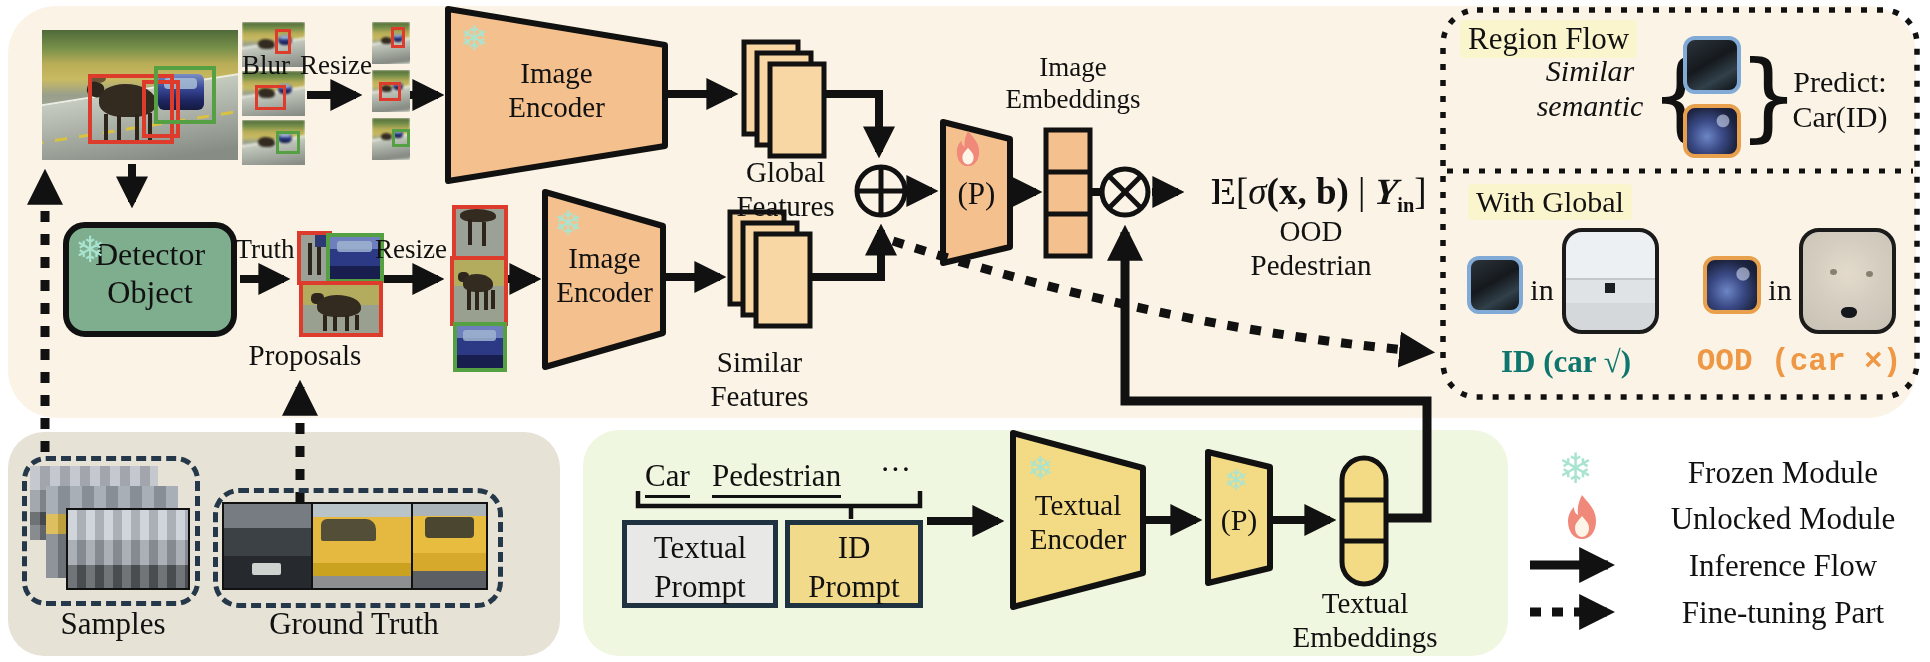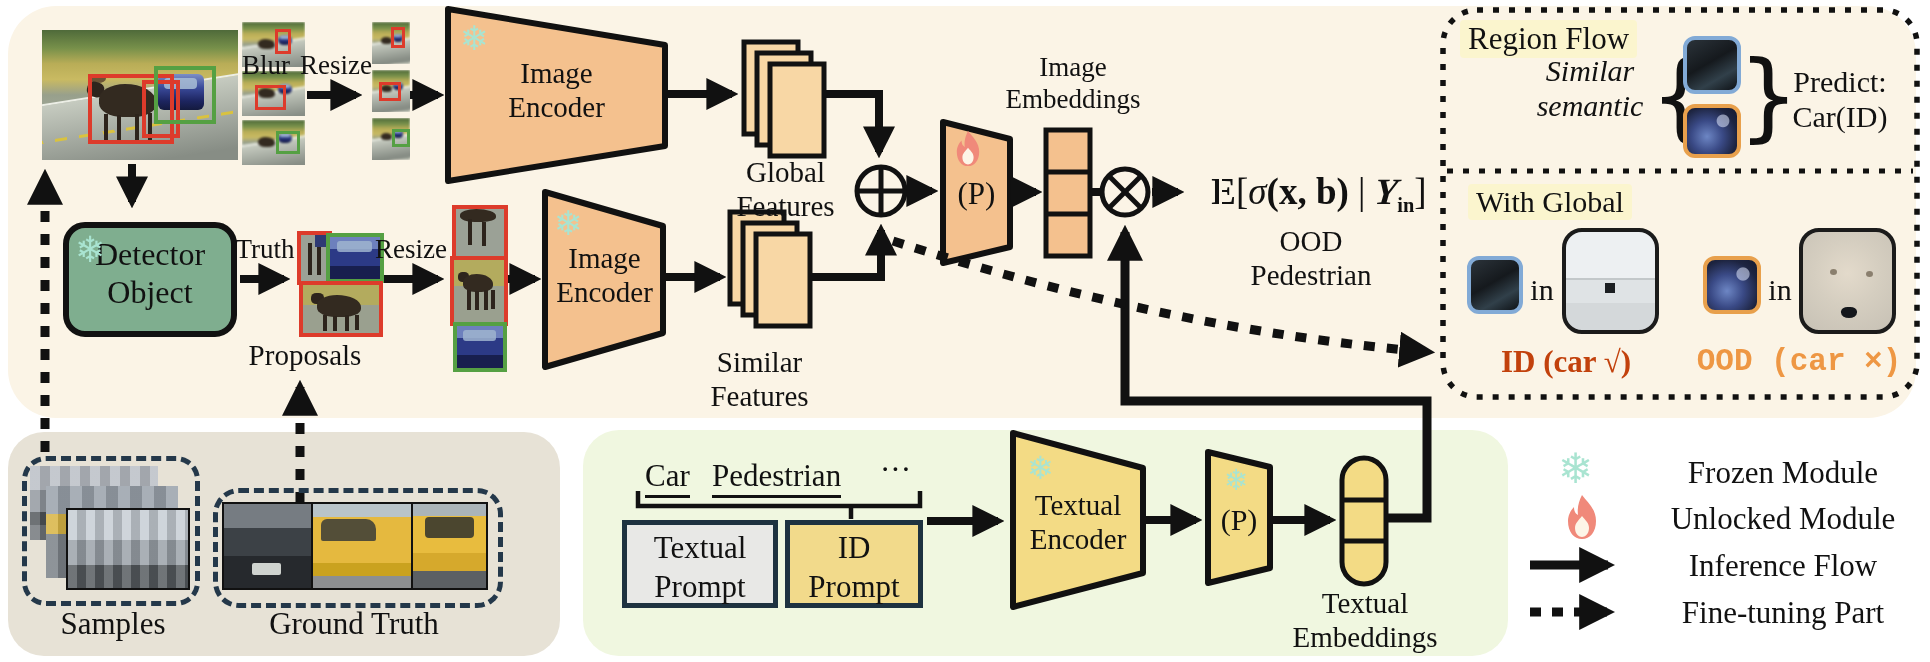--- a/index.html
+++ b/index.html
@@ -67,21 +67,21 @@
   .brace{font-family:"DejaVu Sans",sans-serif;font-size:96px;line-height:104px;font-weight:400;}
   .uline{border-bottom:3px solid #111;padding-bottom:2px;}
   
   .formula{white-space:nowrap;font-size:37px;}
   .bbE{position:relative;font-weight:bold;display:inline-block;}
   .bbE::after{content:"";position:absolute;left:30%;top:12%;width:3px;height:76%;background:#FBF4E6;}
   .fsig{font-style:italic;}
   .fargs{font-weight:bold;}
   .fy{font-style:italic;font-weight:bold;display:inline-block;transform:skewX(-6deg);}
   .fsub{font-size:.55em;font-weight:bold;}
-  .idcap{color:#c2410c;font-weight:bold;text-align:center;}
+  .idcap{color:#0f766e;font-weight:bold;text-align:center;}
   .oodcap{color:#EE9744;font-weight:bold;font-family:Liberation Mono, monospace;}
 </style>
 </head>
 <body>
 
 <div class="canvas">
 
   <div class="panel" style="left:8px;top:6px;width:1908px;height:412px;background:#FBF4E6;border-radius:48px;"></div>
   <div class="panel" style="left:8px;top:432px;width:552px;height:224px;background:#E7E2D6;border-radius:36px;"></div>
   <div class="panel" style="left:583px;top:430px;width:925px;height:226px;background:#F0F7E0;border-radius:36px;"></div>
@@ -330,21 +330,21 @@
   <div class="abs lbl fs31" style="left:943px;top:176px;width:67px;">(P)</div>
 
   <div class="abs lbl fs27" style="left:973px;top:52px;width:200px;">
     <div>Image</div>
       <div>Embeddings</div>
   </div>
 
   <div class="abs lbl formula" style="left:1190px;top:170px;width:258px;">
     <span class="bbE">E</span><span>[</span><span class="fsig">σ</span><span class="fargs">(x, b)</span>&nbsp;<span>|</span>&nbsp;<span class="fy">Y</span><sub class="fsub">in</sub><span>]</span>
   </div>
-  <div class="abs lbl fs29" style="left:1230px;top:214px;width:162px;margin-top:10px;">
+  <div class="abs lbl fs29" style="left:1230px;top:214px;width:162px;">
     <div>OOD</div>
       <div>Pedestrian</div>
   </div>
 
   <div class="abs" style="left:1460px;top:20px;">
     <span class="hl fs31">Region Flow</span>
   </div>
   <div class="abs lbl fs30" style="left:1520px;top:53px;width:140px;font-style:italic;">
     <div>Similar</div>
       <div>semantic</div>

